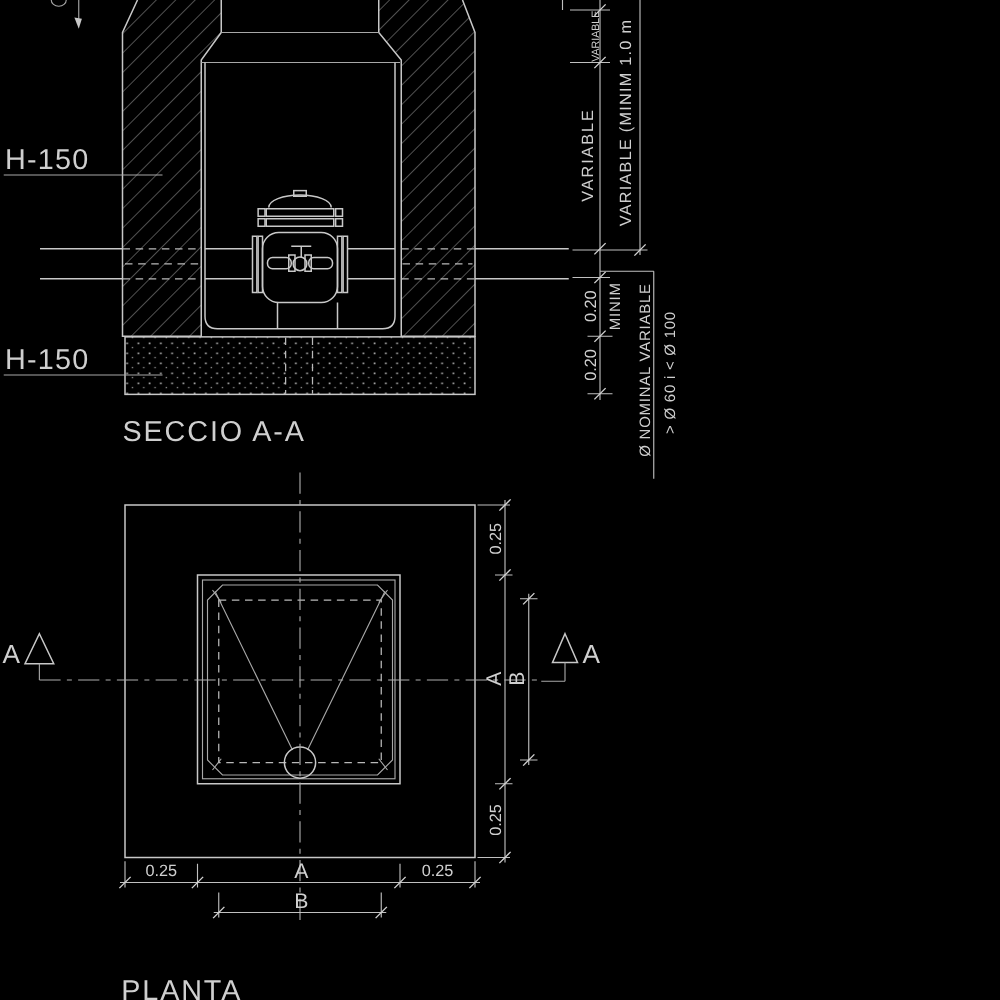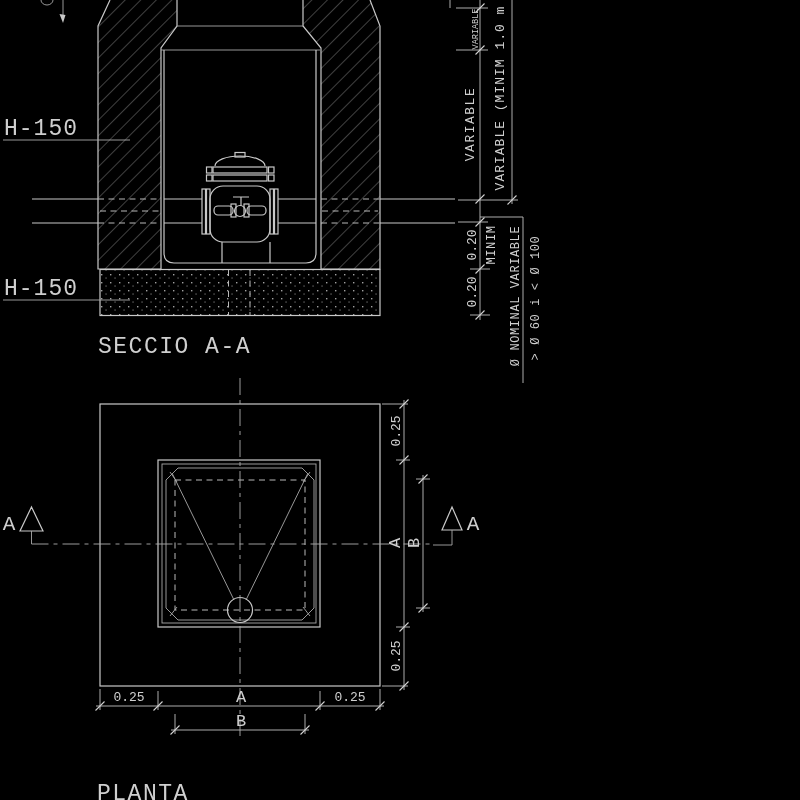--- a/index.html
+++ b/index.html
@@ -1,17 +1,17 @@
 <!DOCTYPE html>
 <html><head>
 <meta charset="utf-8">
 <style>
   html,body{margin:0;padding:0;background:#000;}
   .stage{position:relative;width:800px;height:800px;background:#000;overflow:hidden;
-         font-family:Liberation Mono, monospace;}
+         font-family:Liberation Sans, sans-serif;}
   svg{display:block}
   .ln{stroke:#c8c8c8;stroke-width:1.2;fill:none}
   .thin{stroke:#a8a8a8;stroke-width:0.9;fill:none}
   .dash{stroke:#b9b9b9;stroke-width:1;fill:none;stroke-dasharray:6 4.5}
   .cl{stroke:#adadad;stroke-width:0.9;fill:none;stroke-dasharray:17 5 4 5}
   .dim{stroke:#c0c0c0;stroke-width:0.9;fill:none}
   .tick{stroke:#d2d2d2;stroke-width:1.1}
   text{fill:#cfcfcf}
   .t-title{font-size:23px;letter-spacing:1.5px}
   .t-lbl{font-size:23px;letter-spacing:1px}

